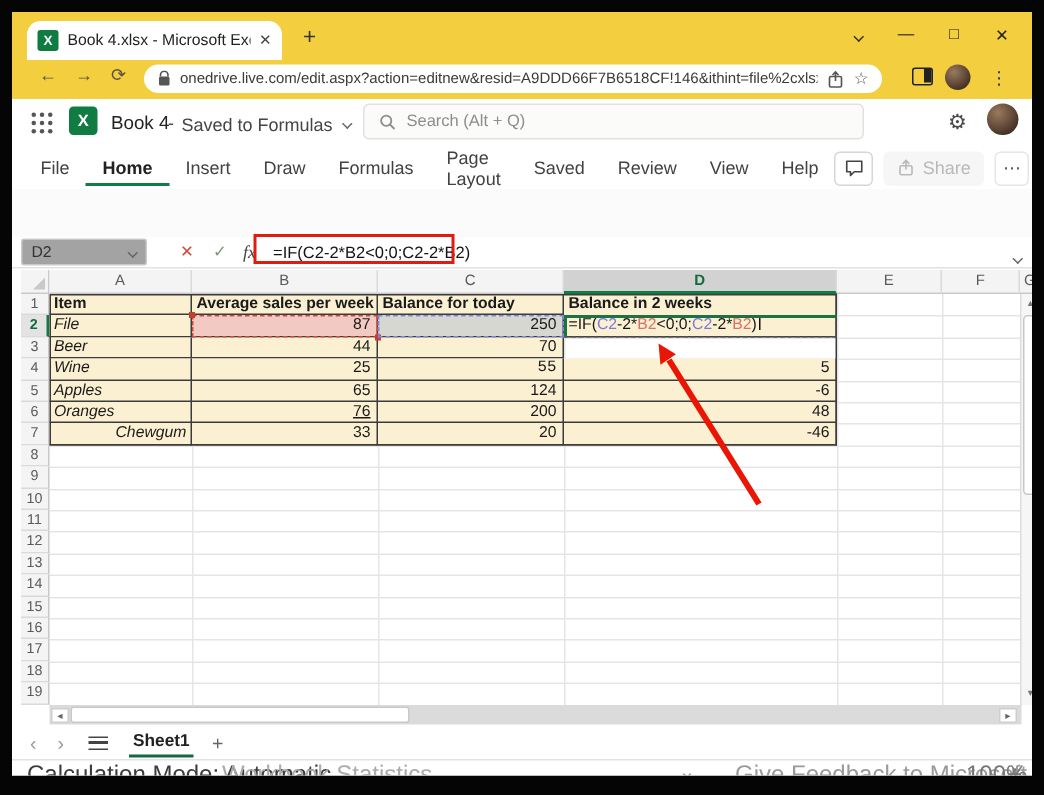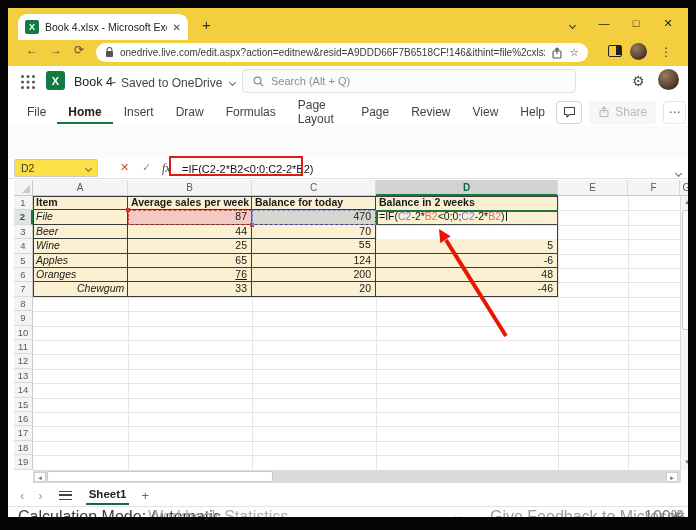--- a/index.html
+++ b/index.html
@@ -52,21 +52,21 @@
   .rsep{width:1px;height:17px;background:#E4E4E4;flex:none}
   .rgrp{display:flex;align-items:center;gap:2px;flex:none}
   .szbox{border:1px solid #DCDCDC;border-radius:3px;padding:1px 5px;font-size:11px;color:#444;display:flex;align-items:center;gap:5px}
   .fc{font-size:12px;color:#4f4f4f;border-bottom:3px solid #E2706A;line-height:11px;padding:0 1px}
   .nfbox{font-size:11px;color:#8a8a8a;display:flex;align-items:center;gap:14px;padding:2px 4px;min-width:86px}
   .boxedic{width:22px;height:21px;border:1px solid #DBDBDB;border-radius:3px;display:flex;align-items:center;justify-content:center}
   #ribcollapse{position:absolute;left:662px;top:131px}
 
   
   #formularow{position:absolute;left:0;top:150px;width:680px;height:21px;background:#fff;border-bottom:1px solid #E2E2E2}
-  #namebox{position:absolute;left:6px;top:151px;width:84px;height:18px;border:1px solid #C8C8C8;border-radius:2px;background:#fde047;display:flex;align-items:center;justify-content:space-between;padding:0 6px;font-size:10.5px;color:#333}
+  #namebox{position:absolute;left:6px;top:151px;width:84px;height:18px;border:1px solid #C8C8C8;border-radius:2px;background:#a3a3a3;display:flex;align-items:center;justify-content:space-between;padding:0 6px;font-size:10.5px;color:#333}
   .fbic{position:absolute;top:153px;font-size:11px}
   #fx{font-family:"Liberation Serif",serif;font-style:italic;color:#444;font-size:12px}
   #fbformula{position:absolute;left:174px;top:155px;font-size:11px;color:#141414;white-space:nowrap}
   #fbchev{position:absolute;left:668px;top:156px}
 
   
   #sheet{position:absolute;left:6px;top:172px;width:680px;height:291px;background:#fff;overflow:hidden;font-family:"Liberation Sans",sans-serif}
   .colh{position:absolute;background:#F4F4F4;border-right:1px solid #DADADA;border-bottom:1px solid #C9C9C9;font-size:10px;color:#5a5a5a;text-align:center;line-height:15px}
   .colh.sel{background:#D2D2D2;color:#0E6B3C;font-weight:bold;border-bottom:2px solid #107C41}
   .rowh{position:absolute;background:#F4F4F4;border-right:1px solid #C9C9C9;border-bottom:1px solid #DADADA;font-size:9.5px;color:#5a5a5a;text-align:center}
@@ -158,39 +158,39 @@
           <circle cx="8" cy="8" r="1.5"></circle>
           <circle cx="13.5" cy="8" r="1.5"></circle>
           <circle cx="2.5" cy="13.5" r="1.5"></circle>
           <circle cx="8" cy="13.5" r="1.5"></circle>
           <circle cx="13.5" cy="13.5" r="1.5"></circle>
         </g>
   </svg>
   <div id="xlogo">X</div>
   <span id="wbname">Book 4</span>
   <span style="position:absolute;left:104px;top:67px;font-size:12px;color:#454545">-</span>
-  <span id="savestat"><span>Saved to OneDrive</span> <span class="chev" style="margin-left:4px"></span></span>
+  <span id="savestat"><span>Saved to Formulas</span> <span class="chev" style="margin-left:4px"></span></span>
   <div id="searchbox">
     <svg width="11" height="11" viewBox="0 0 11 11">
           <circle cx="4.5" cy="4.5" r="3.4" fill="none" stroke="#8d8d8d" stroke-width="1.2"></circle>
           <path d="M7 7l3 3" stroke="#8d8d8d" stroke-width="1.2"></path>
         </svg>
     <span class="ph">Search (Alt + Q)</span>
   </div>
   <span id="gear">⚙</span>
   <div class="avatar" style="position:absolute;left:650px;top:61px;width:21px;height:21px"></div>
 
   <div id="menurow">
     <span class="mitem">File</span>
     <span class="mitem active">Home</span>
     <span class="mitem">Insert</span>
     <span class="mitem">Draw</span>
     <span class="mitem">Formulas</span>
     <span class="mitem">Page Layout</span>
-    <span class="mitem">Page</span>
+    <span class="mitem">Saved</span>
     <span class="mitem">Review</span>
     <span class="mitem">View</span>
     <span class="mitem">Help</span>
   </div>
   <div id="menubtns">
     <span class="cbtn">
       <svg width="13" height="12" viewBox="0 0 13 12">
             <path d="M1.5 1.5h10v7h-5l-2.5 2.5V8.5h-2.5z" fill="none" stroke="#444" stroke-width="1.1" stroke-linejoin="round"></path>
           </svg>
     </span>
@@ -350,21 +350,21 @@
         <div class="rowh" style="left: 0px; top: 232px; width: 19px; height: 14.4px; line-height: 14.4px;">16</div>
         <div class="rowh" style="left: 0px; top: 246.4px; width: 19px; height: 14.4px; line-height: 14.4px;">17</div>
         <div class="rowh" style="left: 0px; top: 260.8px; width: 19px; height: 14.4px; line-height: 14.4px;">18</div>
         <div class="rowh" style="left: 0px; top: 275.2px; width: 19px; height: 14.4px; line-height: 14.4px;">19</div>
         <div class="cell b" style="left: 19px; top: 16px; width: 95px; height: 14.4px; line-height: 13.4px;">Item</div>
         <div class="cell b" style="left: 114px; top: 16px; width: 124px; height: 14.4px; line-height: 13.4px;">Average sales per week</div>
         <div class="cell b" style="left: 238px; top: 16px; width: 124px; height: 14.4px; line-height: 13.4px;">Balance for today</div>
         <div class="cell b" style="left: 362px; top: 16px; width: 182px; height: 19px; line-height: 13.4px;">Balance in 2 weeks</div>
         <div class="cell i" style="left: 19px; top: 30.4px; width: 95px; height: 14.4px; line-height: 13.4px;">File</div>
         <div class="cell num fillred" style="left: 114px; top: 30.4px; width: 124px; height: 14.4px; line-height: 13.4px;">87</div>
-        <div class="cell num fillblue" style="left: 238px; top: 30.4px; width: 124px; height: 14.4px; line-height: 13.4px;">470</div>
+        <div class="cell num fillblue" style="left: 238px; top: 30.4px; width: 124px; height: 14.4px; line-height: 13.4px;">250</div>
         <div class="cell" style="left: 362px; top: 30.4px; width: 182px; height: 14.4px; line-height: 13.4px;"><span class="tk-k">=IF(</span><span class="tk-blue">C2</span><span class="tk-k">-2*</span><span class="tk-red">B2</span><span class="tk-k">&lt;0;0;</span><span class="tk-blue">C2</span><span class="tk-k">-2*</span><span class="tk-red">B2</span><span class="tk-k">)</span><span class="cursorbar"></span></div>
         <div class="cell i" style="left: 19px; top: 44.8px; width: 95px; height: 14.4px; line-height: 13.4px;">Beer</div>
         <div class="cell num" style="left: 114px; top: 44.8px; width: 124px; height: 14.4px; line-height: 13.4px;">44</div>
         <div class="cell num" style="left: 238px; top: 44.8px; width: 124px; height: 14.4px; line-height: 13.4px;">70</div>
         <div class="cell i" style="left: 19px; top: 59.2px; width: 95px; height: 14.4px; line-height: 13.4px;">Wine</div>
         <div class="cell num" style="left: 114px; top: 59.2px; width: 124px; height: 14.4px; line-height: 13.4px;">25</div>
         <div class="cell num" style="left: 238px; top: 59.2px; width: 124px; height: 14.4px; line-height: 13.4px; font-family: Liberation Mono, monospace;">55</div>
         <div class="cell num" style="left: 362px; top: 59.2px; width: 182px; height: 14.4px; line-height: 13.4px;">5</div>
         <div class="cell i" style="left: 19px; top: 73.6px; width: 95px; height: 14.4px; line-height: 13.4px;">Apples</div>
         <div class="cell num" style="left: 114px; top: 73.6px; width: 124px; height: 14.4px; line-height: 13.4px;">65</div>

